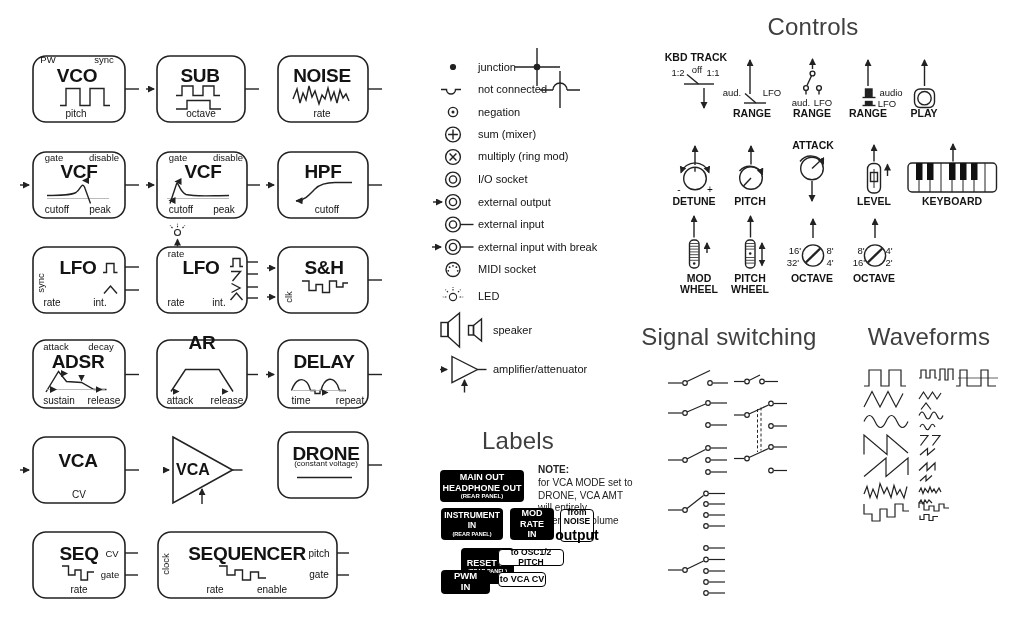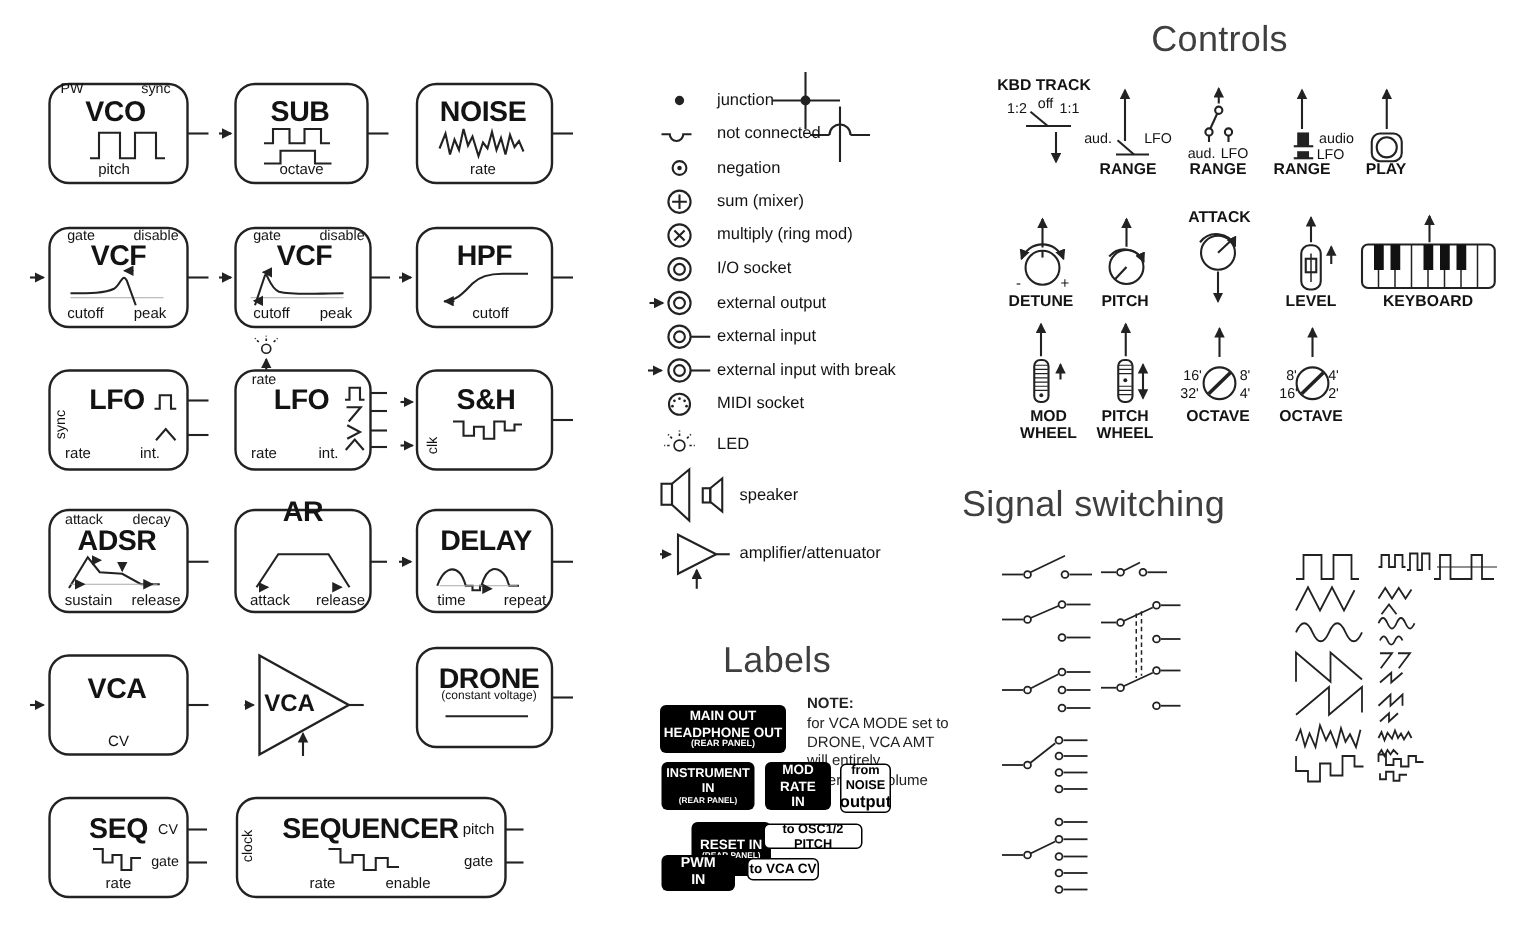--- a/index.html
+++ b/index.html
@@ -399,20 +399,21 @@
     <path d="M919,492 l2,-4 l2,5.5 l2,-5 l3,4 l2,-5.5 l2,5 l2,-3 l2,4 l3,-5 l2,4"></path>
     <path d="M919,503 l2,-3 l2,4 l2,-4 l2,3 l2,-3 l3,3"></path>
     <path d="M864,504 v10 h8 v7 h8 v-12 h7 v8 h8 v-13 h8 v7 h6"></path>
     <path d="M919,508 v-5 h5 v7 h5 v-4 h5 v5 h5 v-7 h5 v4 h5"></path>
     <path d="M920,515.5 v4 h4 v-5 h5 v6 h4 v-4 h5"></path>
   </g>
 </svg>
 
 <div class="t heading" style="left:813px;top:27px">Controls</div>
 <div class="t heading" style="left:729px;top:337px">Signal switching</div>
+<div class="t heading" style="left:929px;top:337px">Waveforms</div>
 <div class="t heading" style="left:518px;top:441px">Labels</div>
 
 <div class="t bt" style="left:77px;top:75px">VCO</div>
 <div class="t l9" style="left:48px;top:60px">PW</div>
 <div class="t l9" style="left:104px;top:60px">sync</div>
 <div class="t l10" style="left:76px;top:114px">pitch</div>
 <div class="t bt" style="left:200px;top:75px">SUB</div>
 <div class="t l10" style="left:201px;top:114px">octave</div>
 <div class="t bt" style="left:322px;top:75px">NOISE</div>
 <div class="t l10" style="left:322px;top:114px">rate</div>
@@ -502,27 +503,27 @@
   <div style="font-size:5.5px">(REAR PANEL)</div>
 </div>
 <div class="tag" style="left:510px;top:508px;width:44px;height:32px">
   <div style="font-size:9px">MOD</div>
   <div style="font-size:9px">RATE</div>
   <div style="font-size:9px">IN</div>
 </div>
 <div class="tag white" style="left:560px;top:509px;width:34px;height:33px">
   <div style="font-size:8.5px">from</div>
   <div style="font-size:8.5px">NOISE</div>
-  <div style="font-size:11px">output</div>
+  <div style="font-size:14px">output</div>
 </div>
 <div class="tag" style="left:461px;top:548px;width:53px;height:36px">
   <div style="font-size:9px">RESET IN</div>
   <div style="font-size:5.5px">(REAR PANEL)</div>
 </div>
-<div class="tag white" style="left:509px;top:549px;width:66px;height:17px">
+<div class="tag white" style="left:498px;top:549px;width:66px;height:17px">
   <div style="font-size:8.5px">to OSC1/2 PITCH</div>
 </div>
 <div class="tag" style="left:441px;top:570px;width:49px;height:24px">
   <div style="font-size:9.5px">PWM</div>
   <div style="font-size:9.5px">IN</div>
 </div>
 <div class="tag white" style="left:498px;top:572px;width:48px;height:15px">
   <div style="font-size:9px">to VCA CV</div>
 </div>
 

